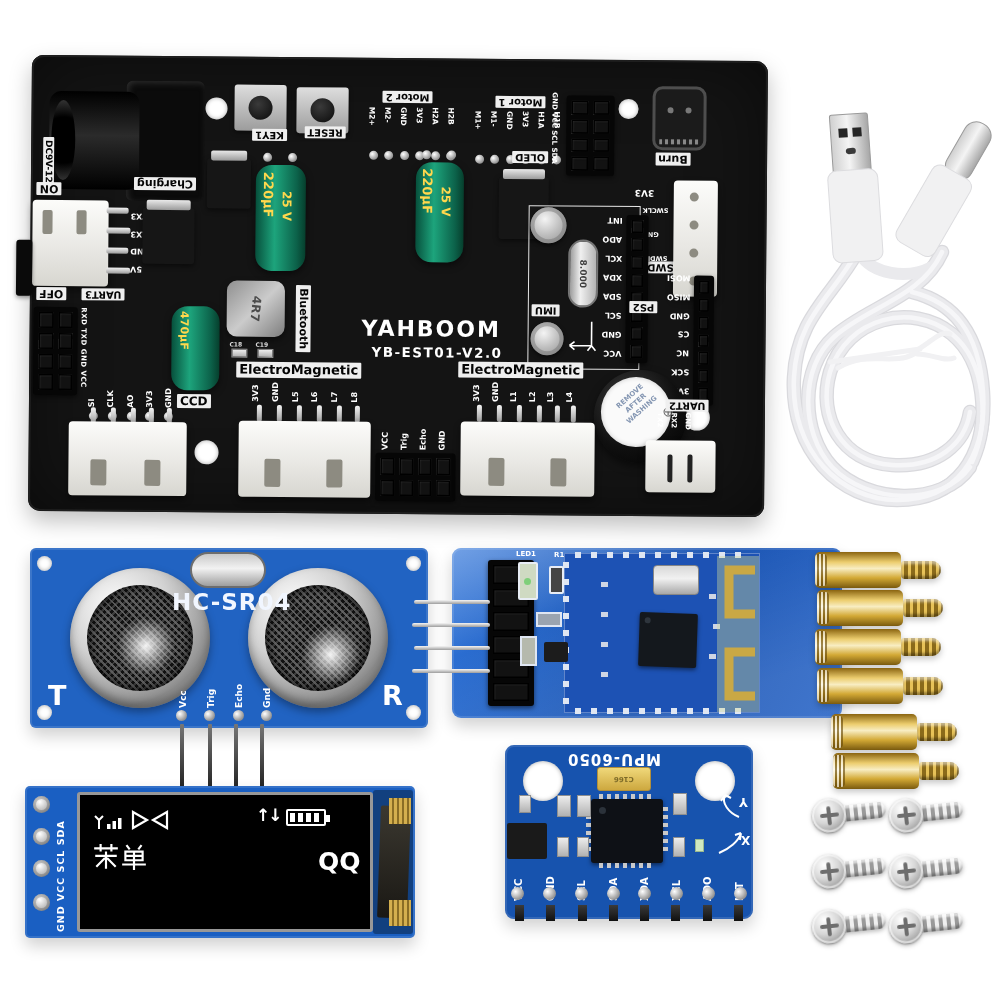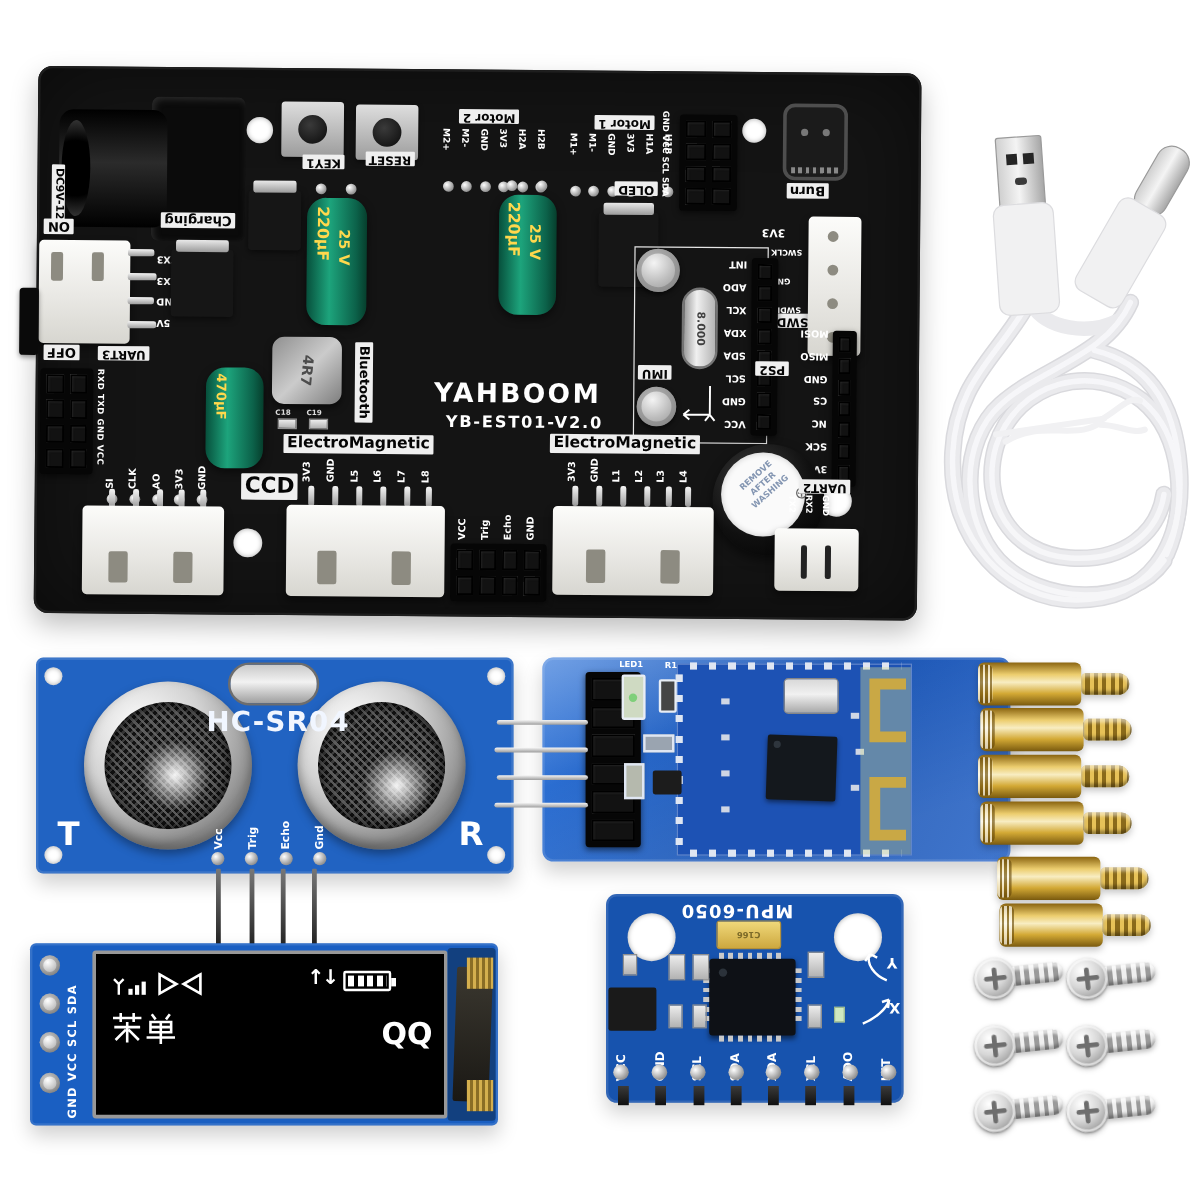--- a/index.html
+++ b/index.html
@@ -341,21 +341,21 @@
       <div class="slot" style="left:42px;top:14px;width:5px;height:28px;background:#222;"></div>
     </div>
 
     <div class="vrow up" style="left:58px;top:326px;width:86px;height:26px;font-size:8px;">
         <span>SI</span>
         <span>CLK</span>
         <span>AO</span>
         <span>3V3</span>
         <span>GND</span>
       </div>
-    <span class="slabel" style="left:148px;top:338px;font-size:18px;margin-left:24px;">CCD</span>
+    <span class="slabel" style="left:148px;top:338px;font-size:12px;">CCD</span>
     <div class="padrow" style="left:60px;top:356px;width:84px;">
         <i></i>
         <i></i>
         <i></i>
         <i></i>
         <i></i>
       </div>
     <div class="pinsil" style="left:62px;top:352px;width:5px;height:16px;"></div>
     <div class="pinsil" style="left:82px;top:352px;width:5px;height:16px;"></div>
     <div class="pinsil" style="left:102px;top:352px;width:5px;height:16px;"></div>

